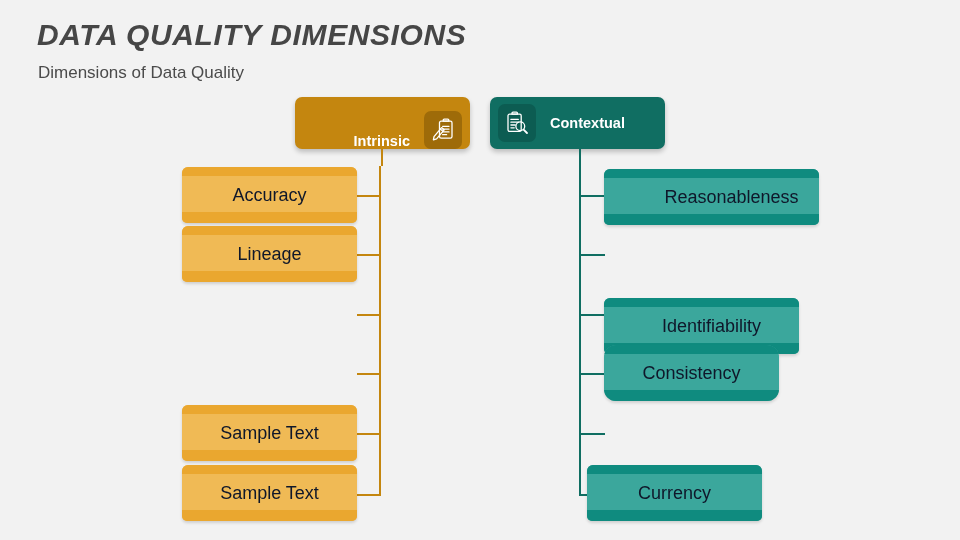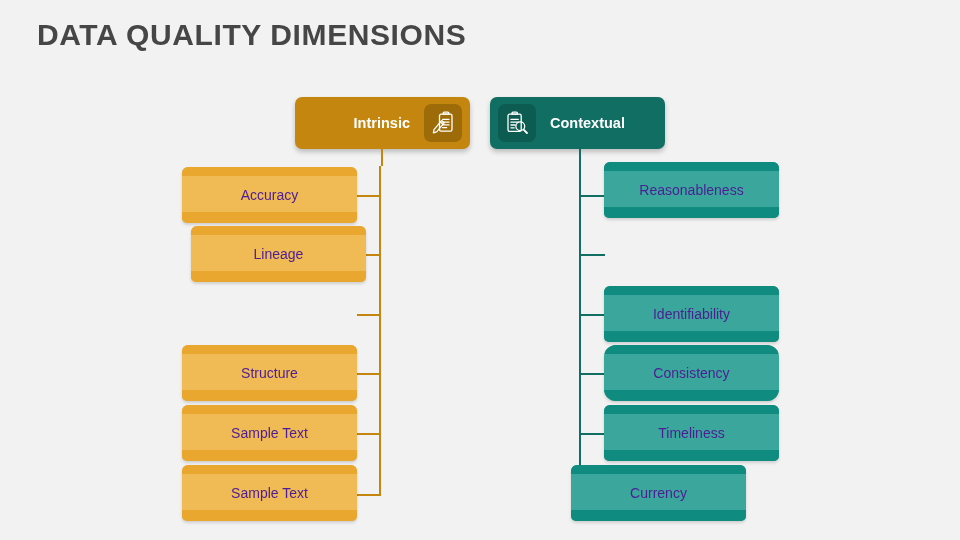--- a/index.html
+++ b/index.html
@@ -10,20 +10,21 @@
     overflow:hidden;
     position:relative;
   }
   .slide{position:absolute;inset:0;width:960px;height:540px;}
 
   
   .title{
     position:absolute;left:37px;top:18px;
     font-size:30px;font-weight:bold;color:#464646;
     letter-spacing:0.6px;
+    font-style:italic;
   }
   .subtitle{
     position:absolute;left:38px;top:63px;
     font-size:17px;color:#4b4b4b;font-weight:normal;
   }
 
   
   .header-card{
     position:absolute;
     height:52px;
@@ -39,20 +40,21 @@
   .icon-tile{
     width:38px;height:38px;border-radius:7px;
     display:flex;align-items:center;justify-content:center;
     flex:0 0 auto;
   }
   #card-intrinsic{
     left:295px;top:97px;width:175px;
     background:#c4860f;
     justify-content:flex-end;
     padding-right:8px;
+    align-items:flex-end;
   }
   #card-intrinsic .hlabel{margin-right:14px;}
   #card-intrinsic .icon-tile{background:#9e6b09;}
   #card-contextual{
     left:490px;top:97px;width:175px;
     background:#106e62;
     justify-content:flex-start;
     padding-left:8px;
   }
   #card-contextual .hlabel{margin-left:14px;}
@@ -75,34 +77,35 @@
     display:flex;align-items:center;justify-content:center;
   }
   .item .band-top{
     position:absolute;left:0;top:0;width:100%;height:9px;
   }
   .item .band-bot{
     position:absolute;left:0;bottom:0;width:100%;height:11px;
   }
   .item .ilabel{
     position:relative;z-index:2;
-    color:#4c1d95;font-size:14px;font-weight:normal;
+    color:#0f172a;font-size:18px;font-weight:normal;
     white-space:nowrap;
   }
   .item.orange{background:#f0ba55;}
   .item.orange .band-top,.item.orange .band-bot{background:#eaa72f;}
   .item.teal{background:#3ba79c;}
   .item.teal .band-top,.item.teal .band-bot{background:#0f8b7f;}
 </style>
 </head>
 <body>
 
 <div class="slide">
 
   <div class="title">DATA QUALITY DIMENSIONS</div>
+  <div class="subtitle">Dimensions of Data Quality</div>
 
   <div class="header-card" id="card-intrinsic">
     <span class="hlabel">Intrinsic</span>
     <span class="icon-tile">
       <svg width="26" height="26" viewBox="0 0 26 26" fill="none" stroke="#ffffff" stroke-width="1.3" stroke-linecap="round" stroke-linejoin="round">
         <rect x="9.5" y="4.2" width="12.5" height="17" rx="1.6"></rect>
         <path d="M13.2 4.2 v-1.1 a1 1 0 0 1 1-1 h3.6 a1 1 0 0 1 1 1 v1.1 z"></path>
         <line x1="12.6" y1="9.3" x2="19" y2="9.3"></line>
         <line x1="12.6" y1="12.1" x2="19" y2="12.1"></line>
         <line x1="12.6" y1="14.9" x2="19" y2="14.9"></line>
@@ -120,29 +123,24 @@
   <div class="conn branch" style="left:357px;top:314px;width:24px;"></div>
   <div class="conn branch" style="left:357px;top:373px;width:24px;"></div>
   <div class="conn branch" style="left:357px;top:433px;width:24px;"></div>
   <div class="conn branch" style="left:357px;top:494px;width:24px;"></div>
 
   <div class="item orange" style="left:182px;top:167px;">
     <span class="band-top"></span>
     <span class="band-bot"></span>
     <span class="ilabel">Accuracy</span>
   </div>
-  <div class="item orange" style="left:191px;top:226px;">
+  <div class="item orange" style="left:182px;top:226px;">
     <span class="band-top"></span>
     <span class="band-bot"></span>
     <span class="ilabel">Lineage</span>
-  </div>
-  <div class="item orange" style="left:182px;top:345px;">
-    <span class="band-top"></span>
-    <span class="band-bot"></span>
-    <span class="ilabel">Structure</span>
   </div>
   <div class="item orange" style="left:182px;top:405px;">
     <span class="band-top"></span>
     <span class="band-bot"></span>
     <span class="ilabel">Sample Text</span>
   </div>
   <div class="item orange" style="left:182px;top:465px;">
     <span class="band-top"></span>
     <span class="band-bot"></span>
     <span class="ilabel">Sample Text</span>
@@ -166,39 +164,34 @@
 
   <div class="conn teal stub" style="left:579px;top:149px;height:17px;"></div>
   <div class="conn teal trunk" style="left:579px;top:166px;height:330px;"></div>
   <div class="conn teal branch" style="left:579px;top:195px;width:26px;"></div>
   <div class="conn teal branch" style="left:579px;top:254px;width:26px;"></div>
   <div class="conn teal branch" style="left:579px;top:314px;width:26px;"></div>
   <div class="conn teal branch" style="left:579px;top:373px;width:26px;"></div>
   <div class="conn teal branch" style="left:579px;top:433px;width:26px;"></div>
   <div class="conn teal branch" style="left:579px;top:494px;width:26px;"></div>
 
-  <div class="item teal" style="left:604px;top:162px;">
+  <div class="item teal" style="left:604px;top:169px;padding-left:40px;">
     <span class="band-top"></span>
     <span class="band-bot"></span>
     <span class="ilabel">Reasonableness</span>
   </div>
-  <div class="item teal" style="left:604px;top:286px;">
+  <div class="item teal" style="left:604px;top:298px;padding-left:20px;">
     <span class="band-top"></span>
     <span class="band-bot"></span>
     <span class="ilabel">Identifiability</span>
   </div>
   <div class="item teal" style="left:604px;top:345px;border-radius:12px;">
     <span class="band-top"></span>
     <span class="band-bot"></span>
     <span class="ilabel">Consistency</span>
   </div>
-  <div class="item teal" style="left:604px;top:405px;">
-    <span class="band-top"></span>
-    <span class="band-bot"></span>
-    <span class="ilabel">Timeliness</span>
-  </div>
-  <div class="item teal" style="left:571px;top:465px;align-items:center;">
+  <div class="item teal" style="left:587px;top:465px;align-items:center;">
     <span class="band-top"></span>
     <span class="band-bot"></span>
     <span class="ilabel">Currency</span>
   </div>
 
 </div>
 
 </body></html>

